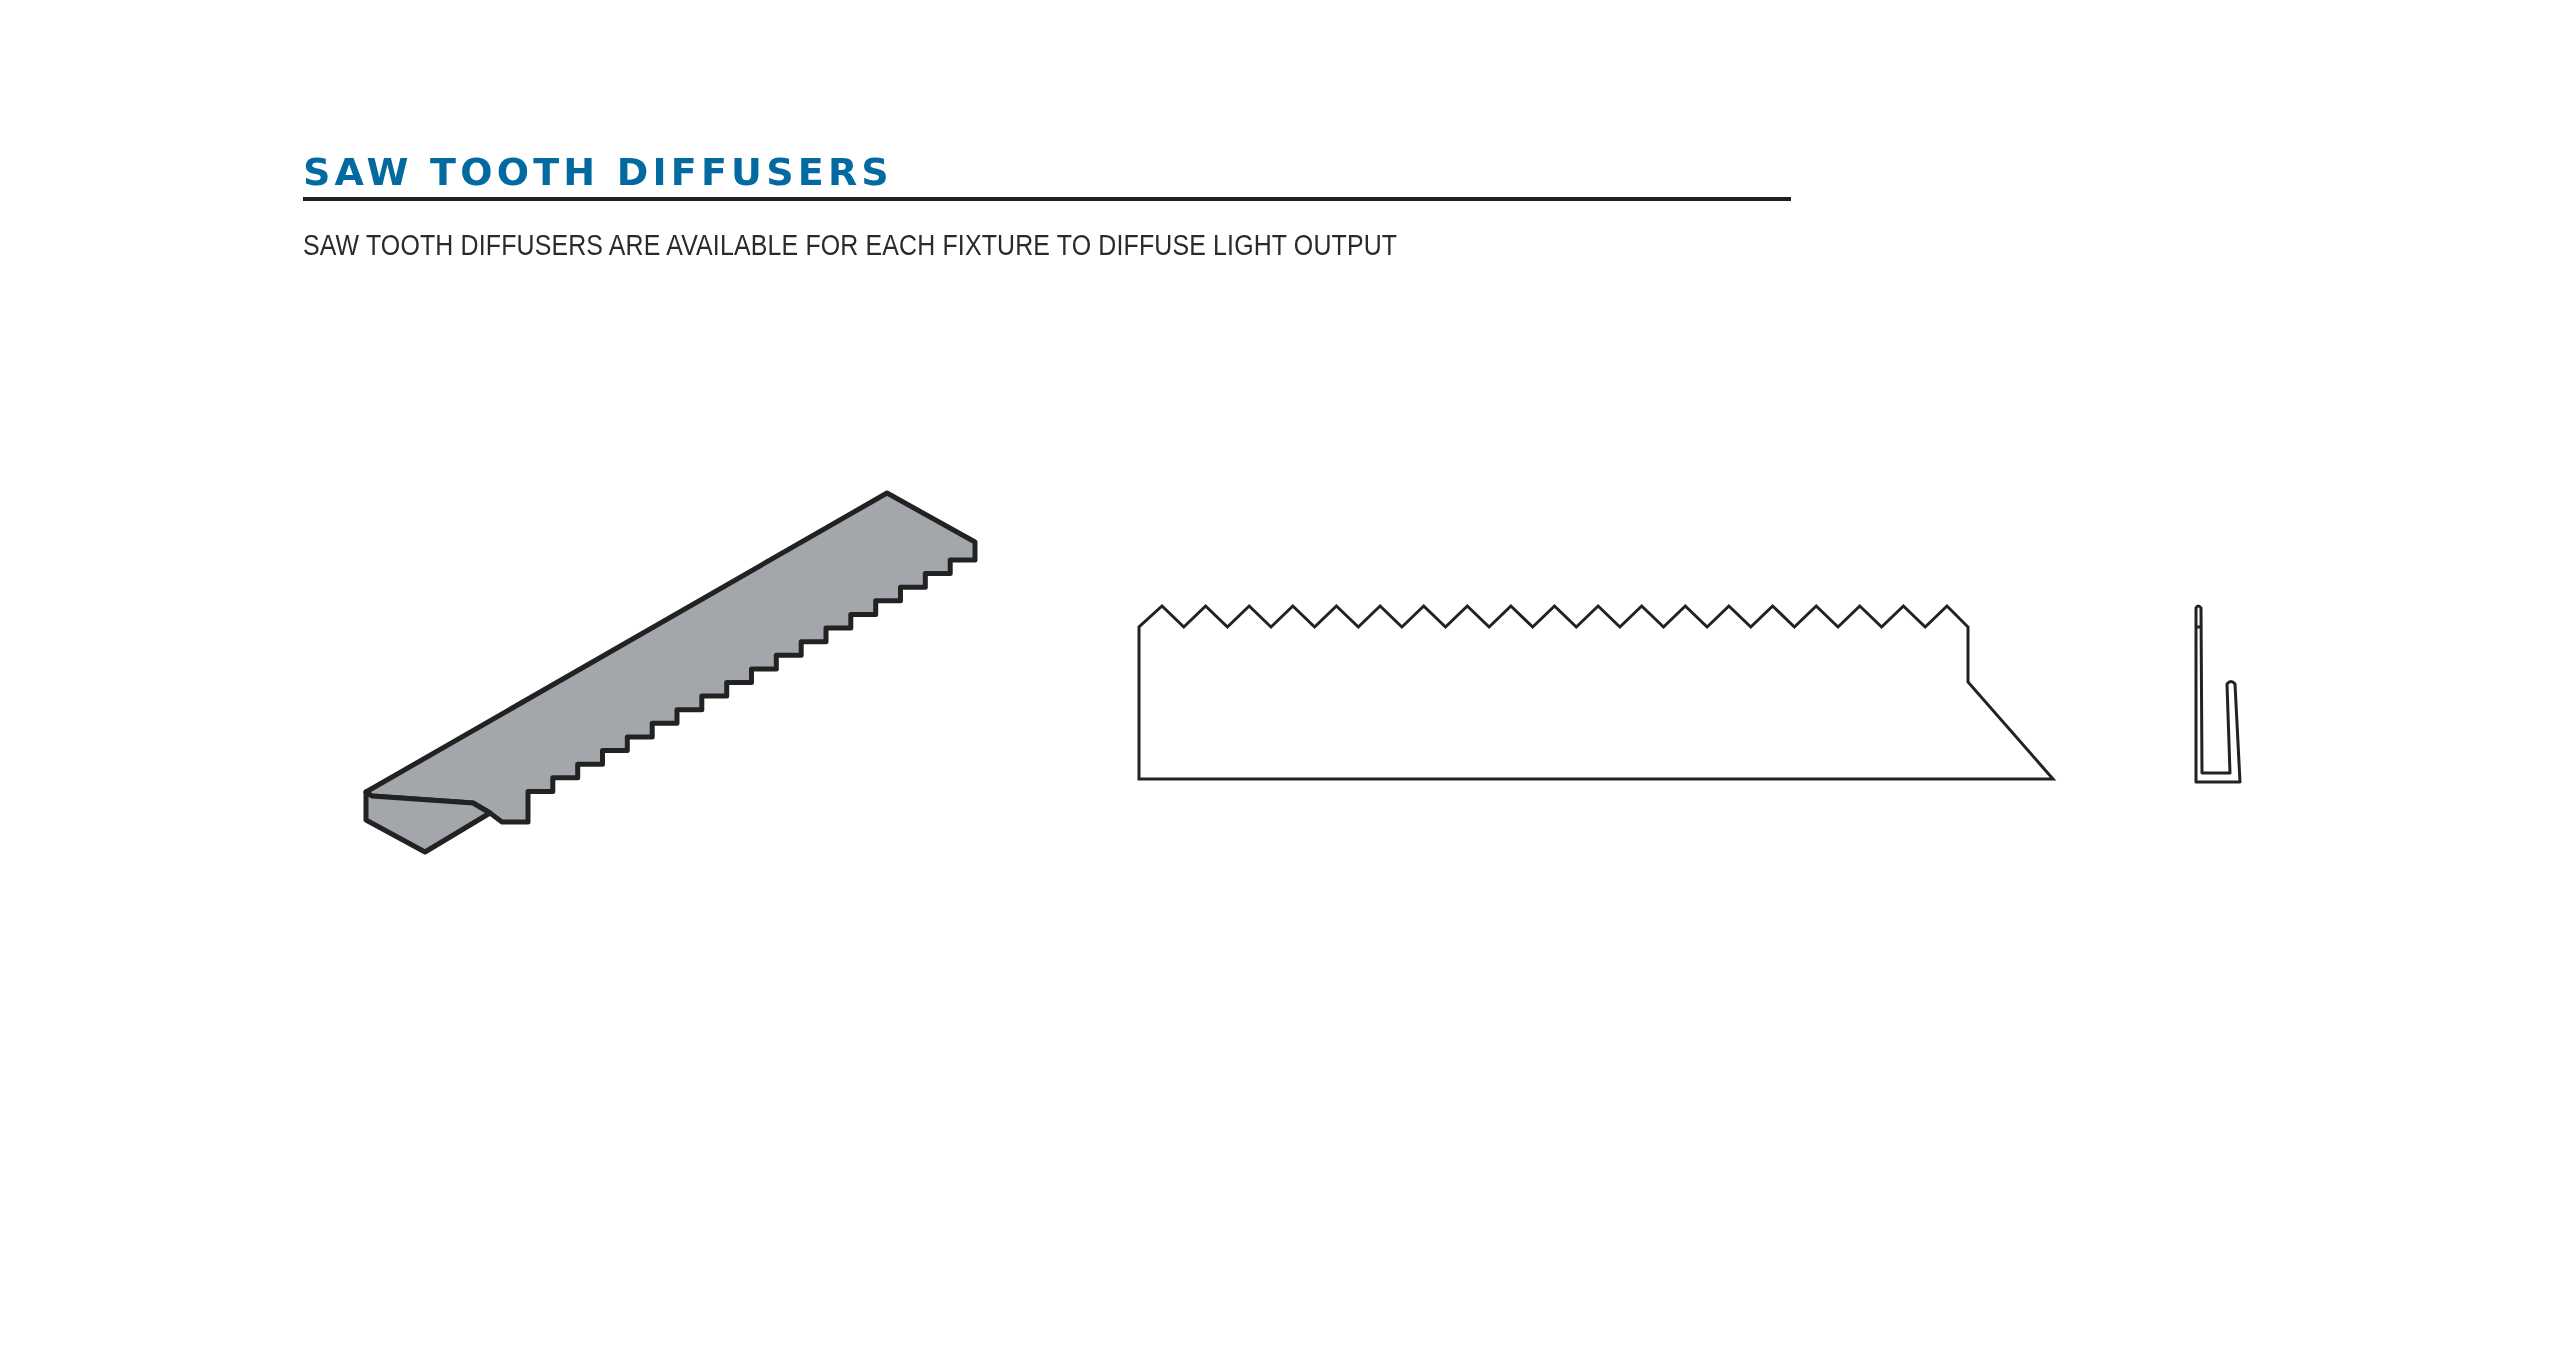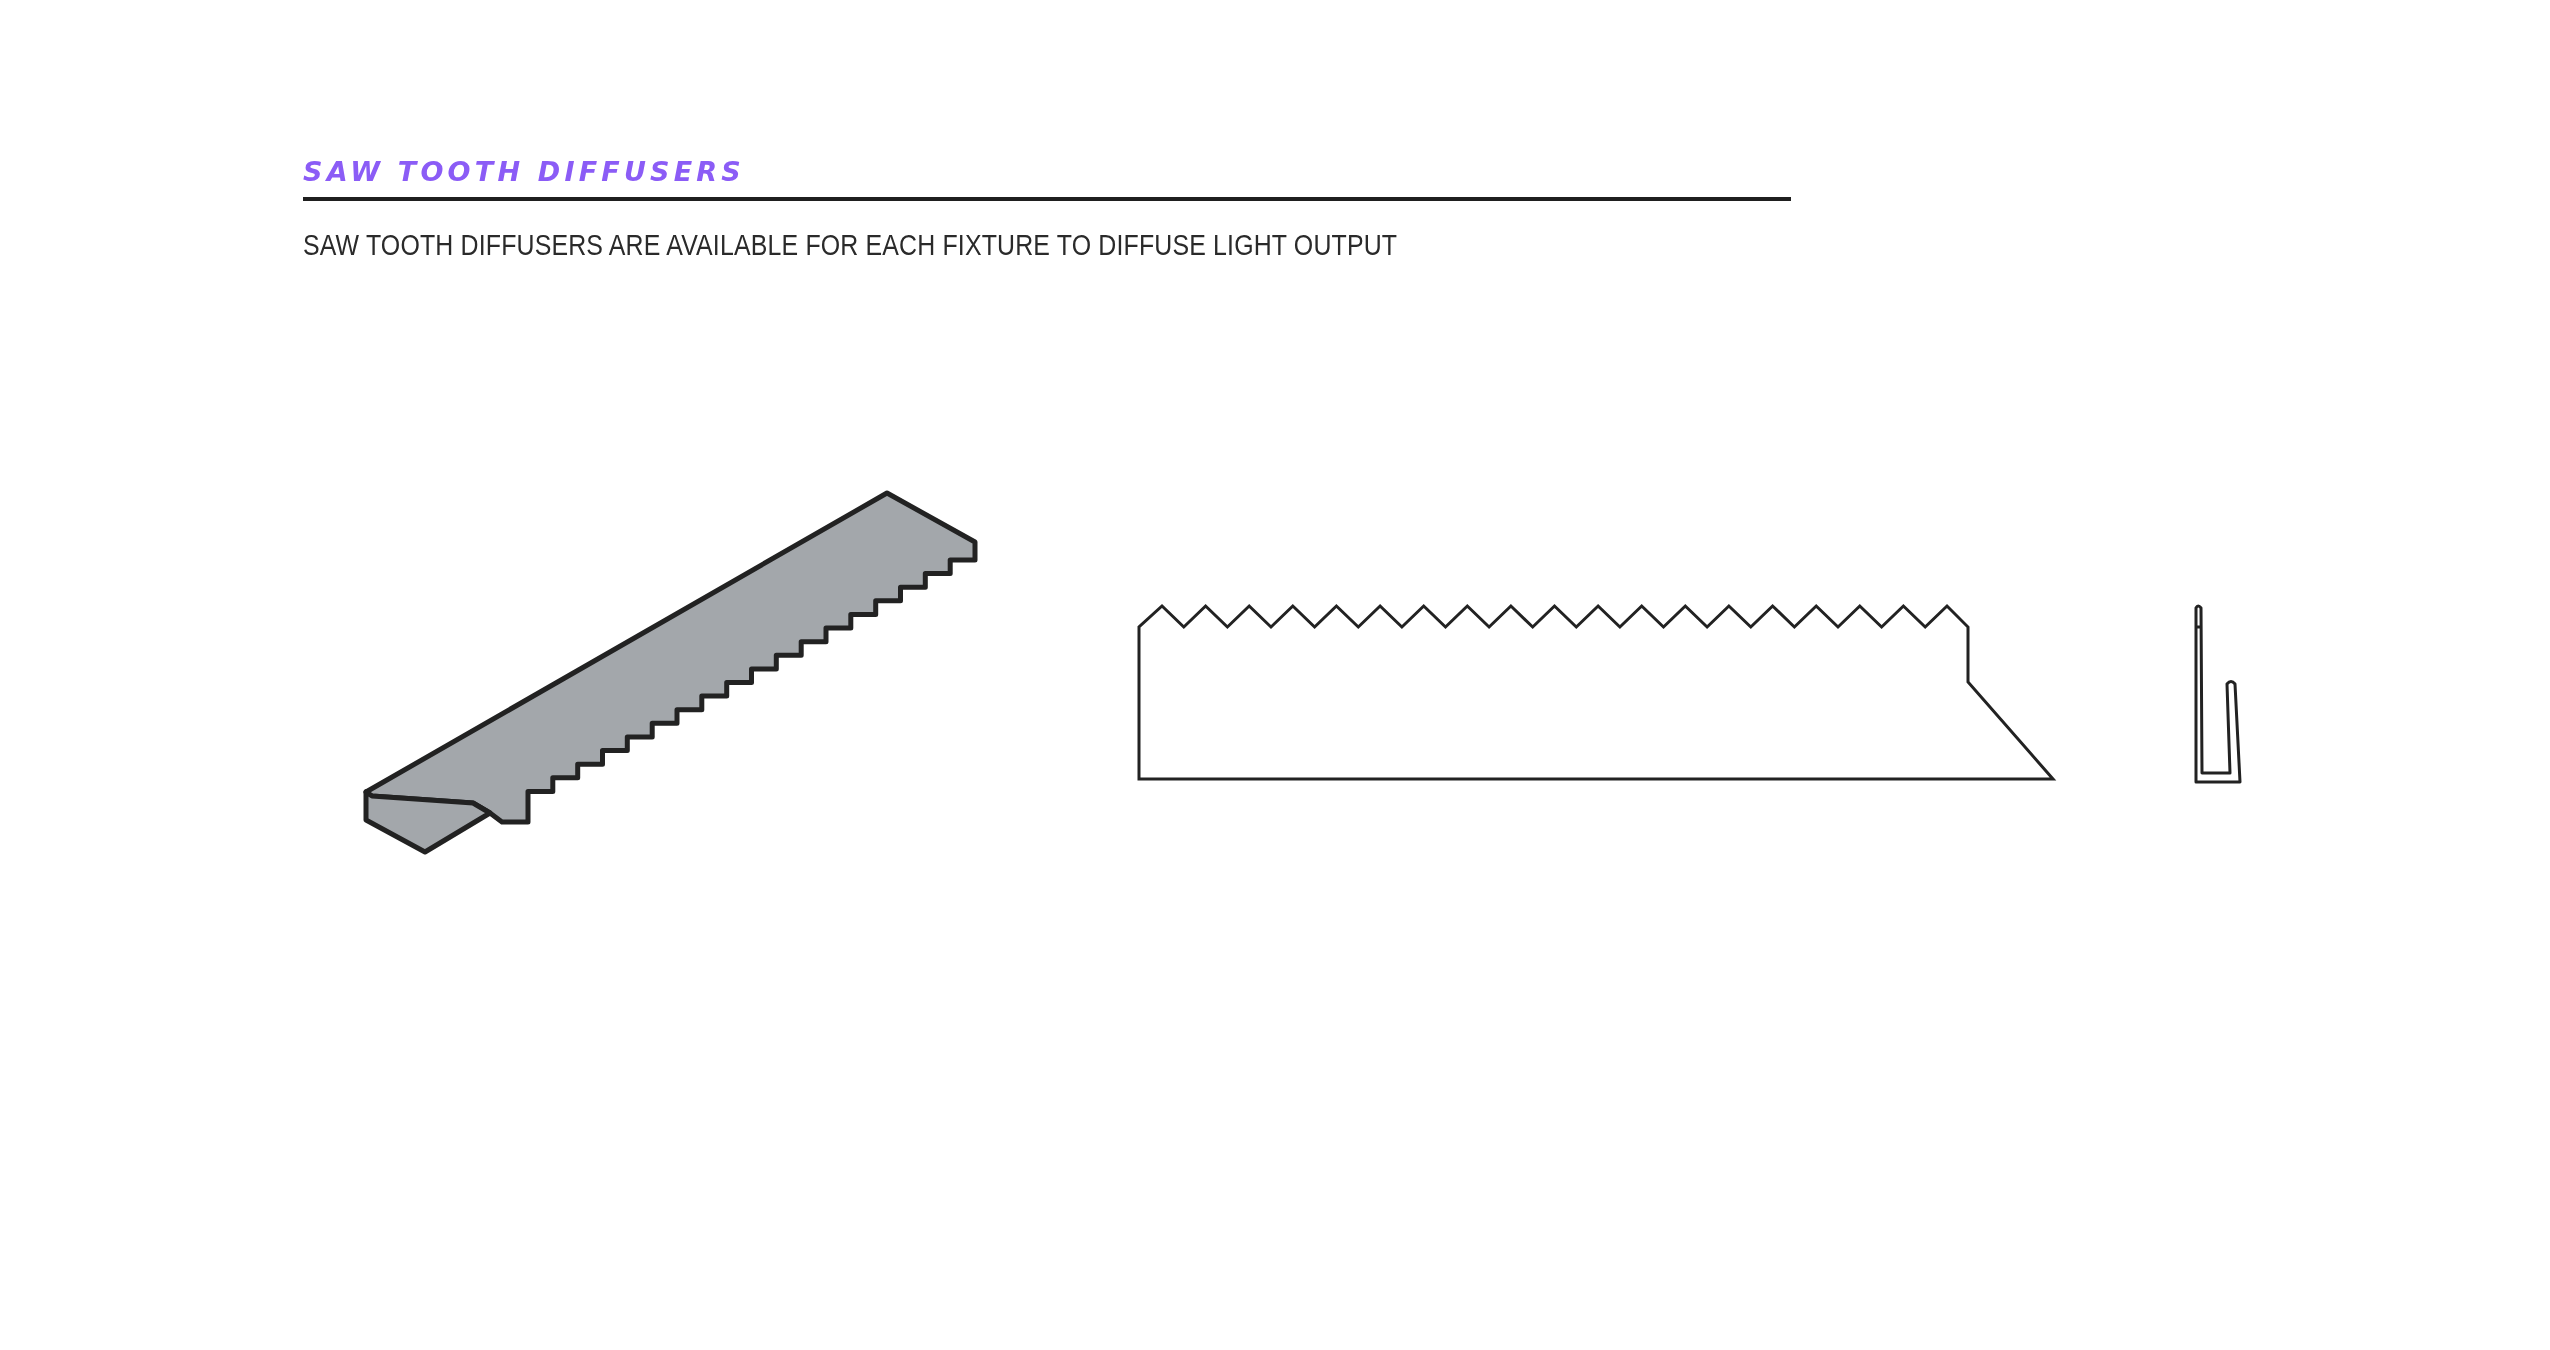--- a/index.html
+++ b/index.html
@@ -1,21 +1,21 @@
 <!DOCTYPE html>
 <html><head>
 <meta charset="utf-8">
 <style>
   html, body { margin: 0; padding: 0; background: #ffffff; }
   body { width: 2550px; height: 1350px; position: relative; overflow: hidden; }
   .page { position: absolute; left: 0; top: 0; width: 2550px; height: 1350px; background: #ffffff; }
   .title {
     position: absolute; left: 303px; top: 152px;
-    font-family: "DejaVu Sans", sans-serif; font-weight: bold; font-style: italic;
-    font-size: 27px; letter-spacing: 4.2px; color: #8b5cf6; white-space: nowrap;
+    font-family: "DejaVu Sans", sans-serif; font-weight: bold; 
+    font-size: 38px; letter-spacing: 4.2px; color: #0369a1; white-space: nowrap;
     line-height: 40px;
   }
   .rule { position: absolute; left: 303px; top: 197px; width: 1488px; height: 4px; background: #1f1f1f; }
   .subtitle {
     position: absolute; left: 303px; top: 227px;
     font-family: "Liberation Sans", sans-serif; font-size: 30px; color: #2a2a2a;
     white-space: nowrap; line-height: 36px; letter-spacing: 0.2px;
     transform: scaleX(0.83); transform-origin: left top;
   }
   svg.drawing { position: absolute; left: 0; top: 0; }

